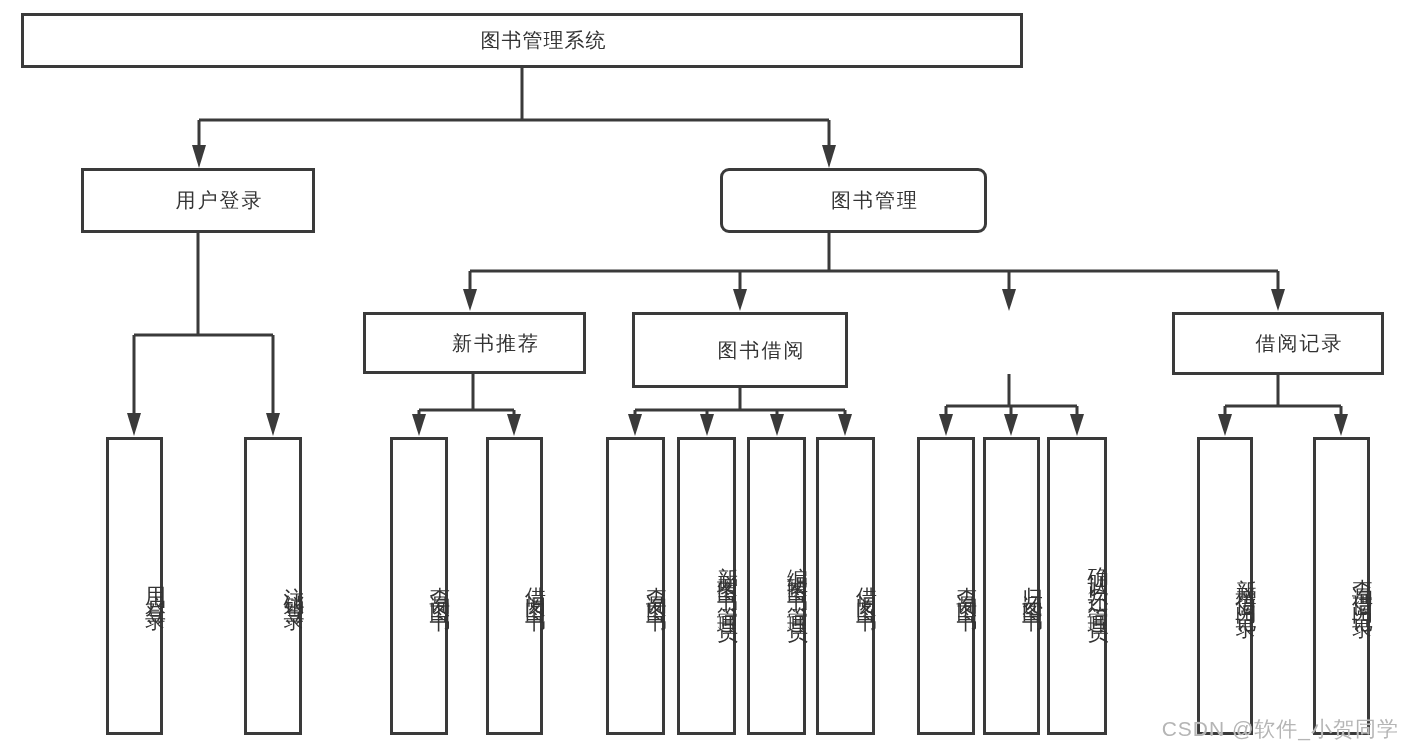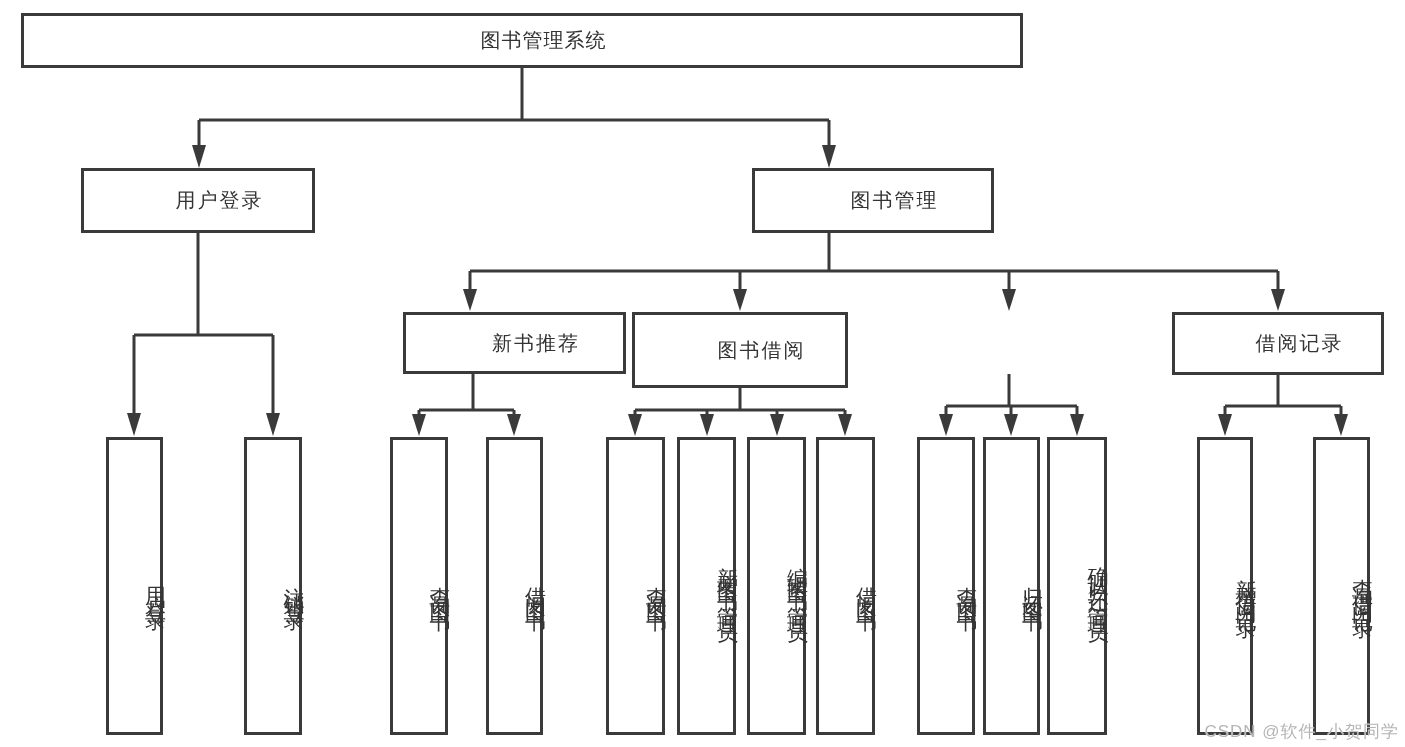--- a/index.html
+++ b/index.html
@@ -37,21 +37,21 @@
     writing-mode: vertical-rl;
     text-orientation: mixed;
     font-size: 21px;
     letter-spacing: 8px;
     line-height: 1;
   }
   #watermark {
     position: absolute;
     right: 6px;
     bottom: 4px;
-    font-size: 17px;
+    font-size: 21px;
     letter-spacing: 1px;
     color: #b5b5b5;
     white-space: nowrap;
     text-shadow: 0 0 1px #ffffff;
   }
 </style>
 </head>
 <body>
 
 <div id="stage">
@@ -99,25 +99,25 @@
     </g>
   </svg>
 
   <div class="node hbox root" style="left:21px; top:13px; width:1002px; height:55px;">
     <span class="label">图书管理系统</span>
   </div>
 
   <div class="node hbox" style="left:81px; top:168px; width:234px; height:65px;">
     <span class="label">用户登录</span>
   </div>
-  <div class="node hbox" style="left:752px; top:168px; width:242px; height:65px;">
+  <div class="node hbox" style="left:720px; top:168px; width:267px; height:65px;border-radius:9px;">
     <span class="label">图书管理</span>
   </div>
 
-  <div class="node hbox" style="left:363px; top:312px; width:223px; height:62px;margin-left:40px;">
+  <div class="node hbox" style="left:363px; top:312px; width:223px; height:62px;">
     <span class="label">新书推荐</span>
   </div>
   <div class="node hbox" style="left:632px; top:312px; width:216px; height:76px;">
     <span class="label">图书借阅</span>
   </div>
   <div class="node hbox" style="left:1172px; top:312px; width:212px; height:63px;">
     <span class="label">借阅记录</span>
   </div>
 
   <div class="node vbox" style="left:106px; top:437px; width:57px; height:298px;">

